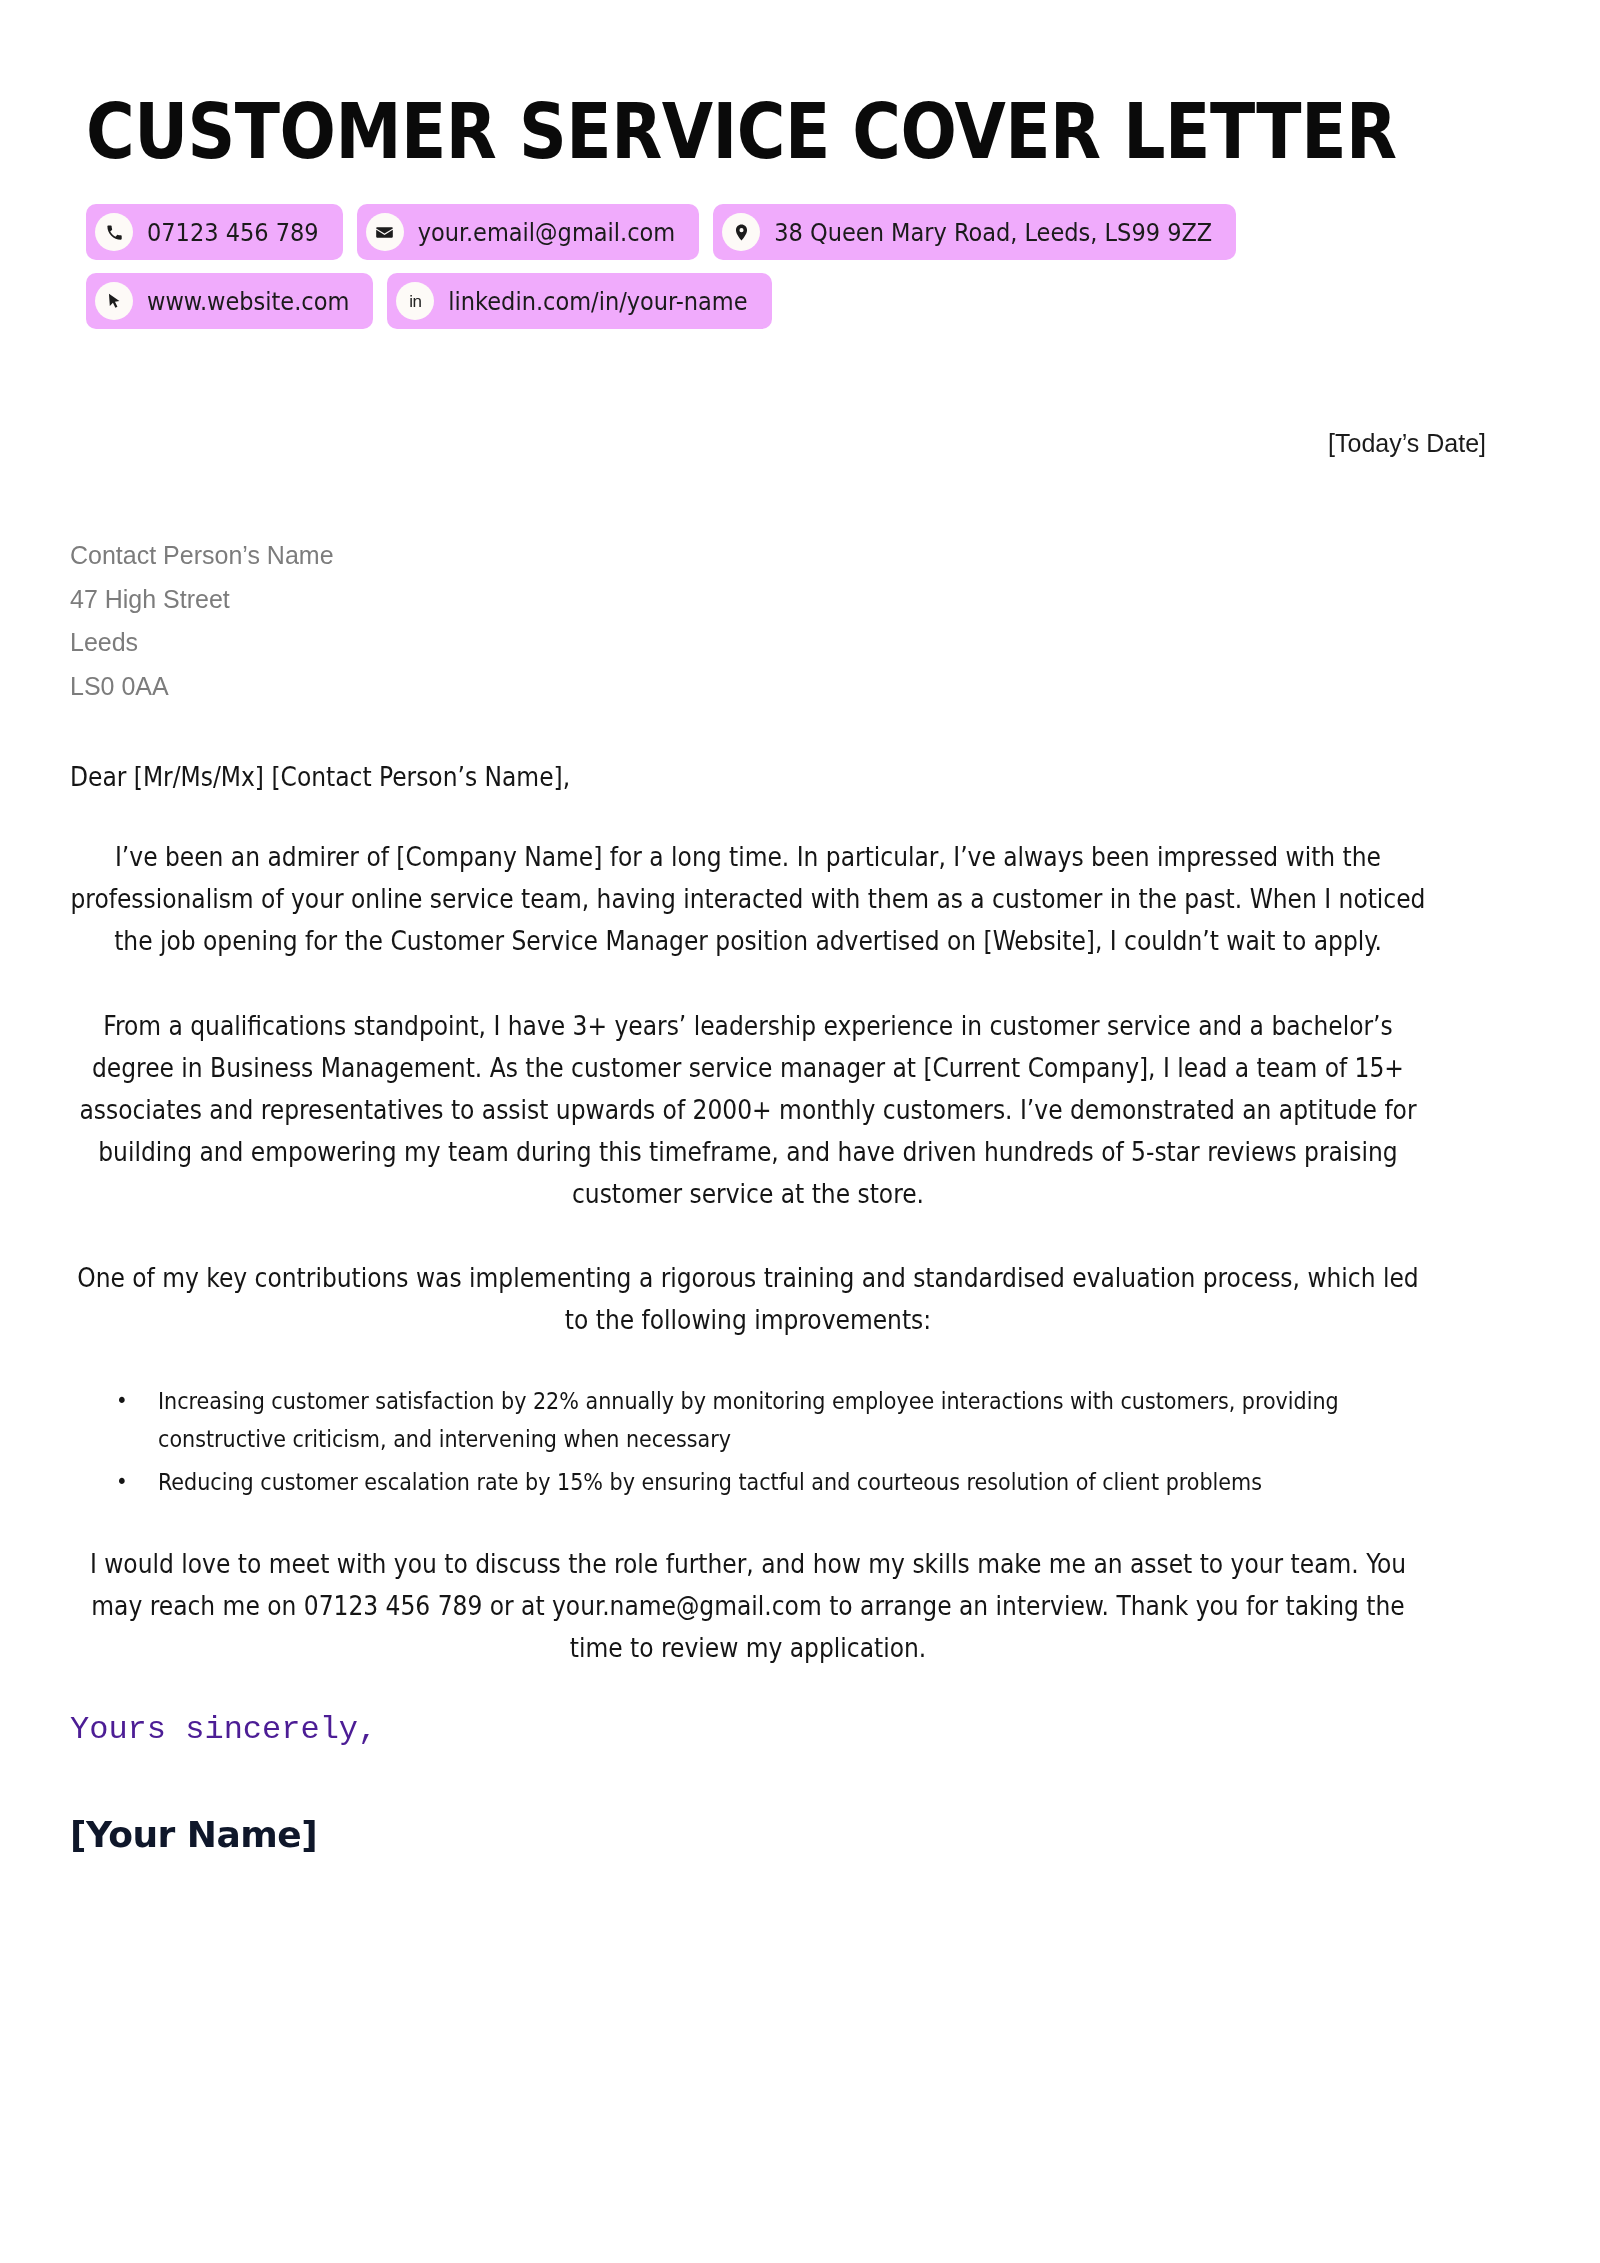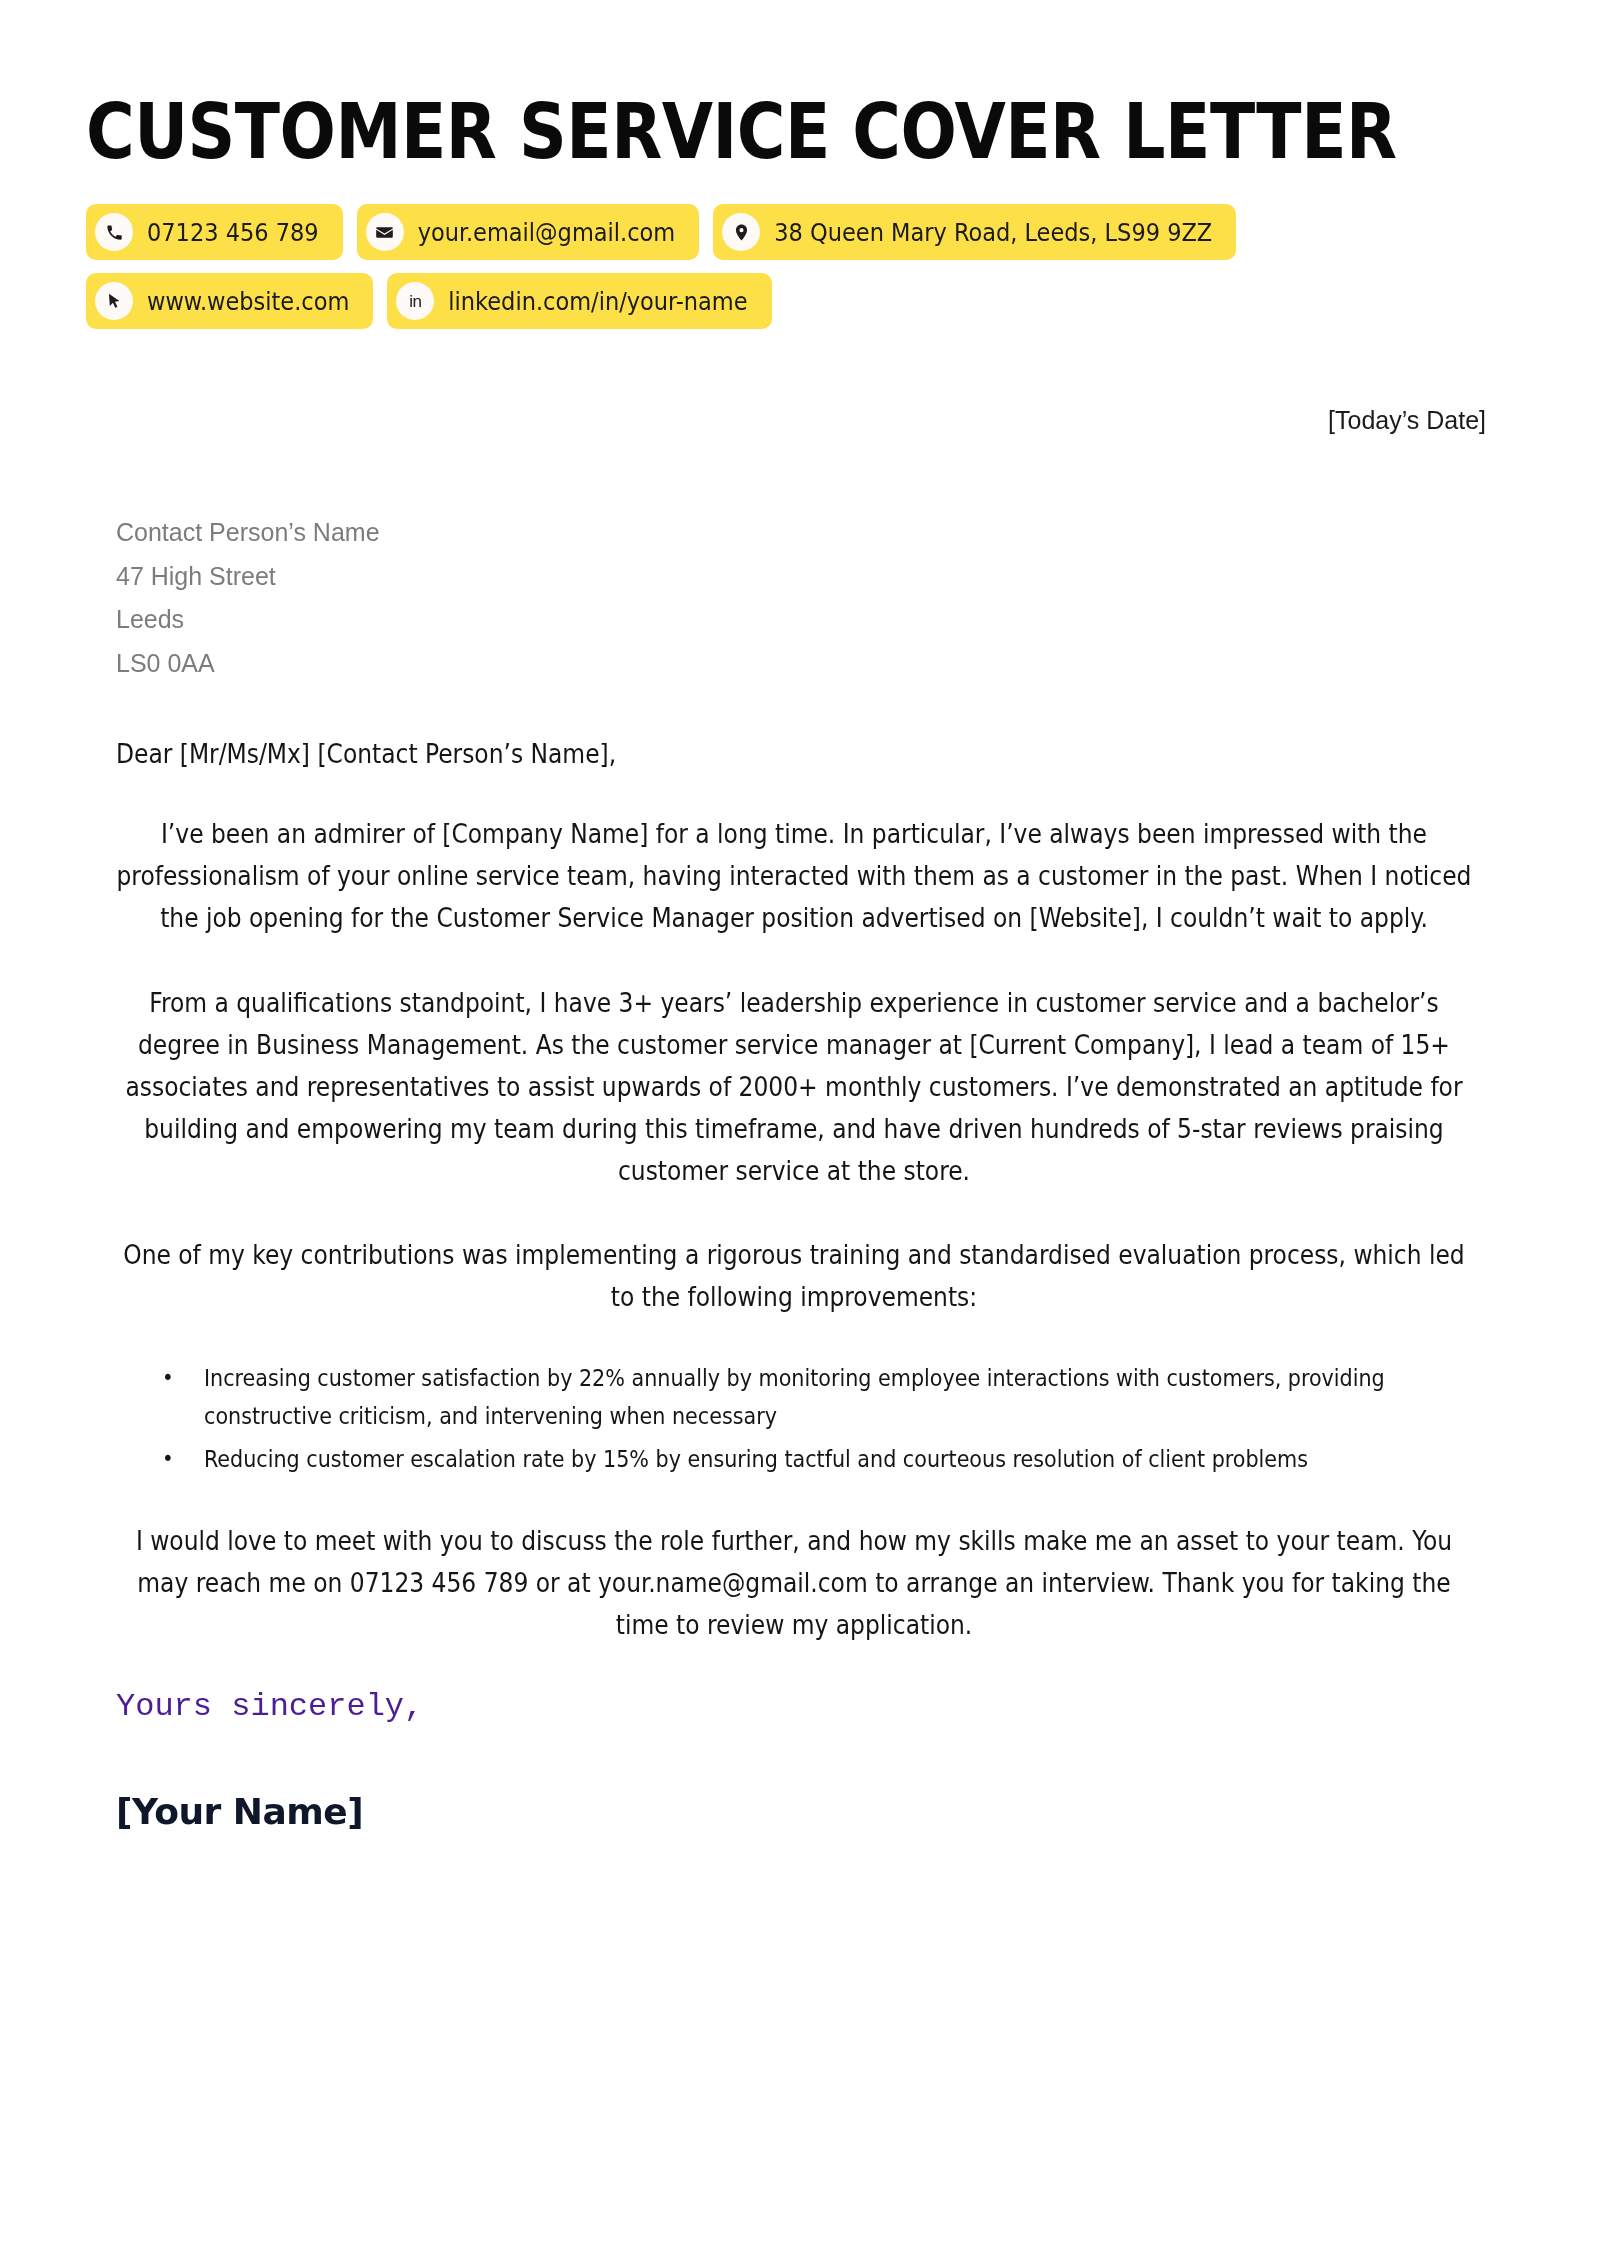--- a/index.html
+++ b/index.html
@@ -46,21 +46,21 @@
   .contact-row {
     display: flex;
     flex-wrap: nowrap;
     align-items: center;
     gap: 14px;
     margin-bottom: 13px;
   }
   .badge {
     display: inline-flex;
     align-items: center;
-    background: #fde047;
+    background: #f0abfc;
     border-radius: 10px;
     height: 56px;
     padding: 0 24px 0 9px;
     box-sizing: border-box;
   }
   .badge-icon {
     width: 38px;
     height: 38px;
     border-radius: 50%;
     background: #fdfaf7;
@@ -82,22 +82,22 @@
   .badge-text {
     font-family: "Liberation Sans Narrow", "DejaVu Sans Condensed", "Liberation Sans", sans-serif;
     font-size: 25px;
     color: #1b1b1b;
     white-space: nowrap;
     line-height: 1;
   }
 
   
   .letter {
-    padding: 0 110px 0 116px;
-    margin-top: 77px;
+    padding: 0 110px 0 70px;
+    margin-top: 100px;
   }
   .date-line {
     text-align: right;
     font-family: "Liberation Sans", sans-serif;
     font-size: 25px;
     color: #1b1b1b;
     margin-bottom: 76px;
     padding-right: 4px;
   }
   .recipient {

